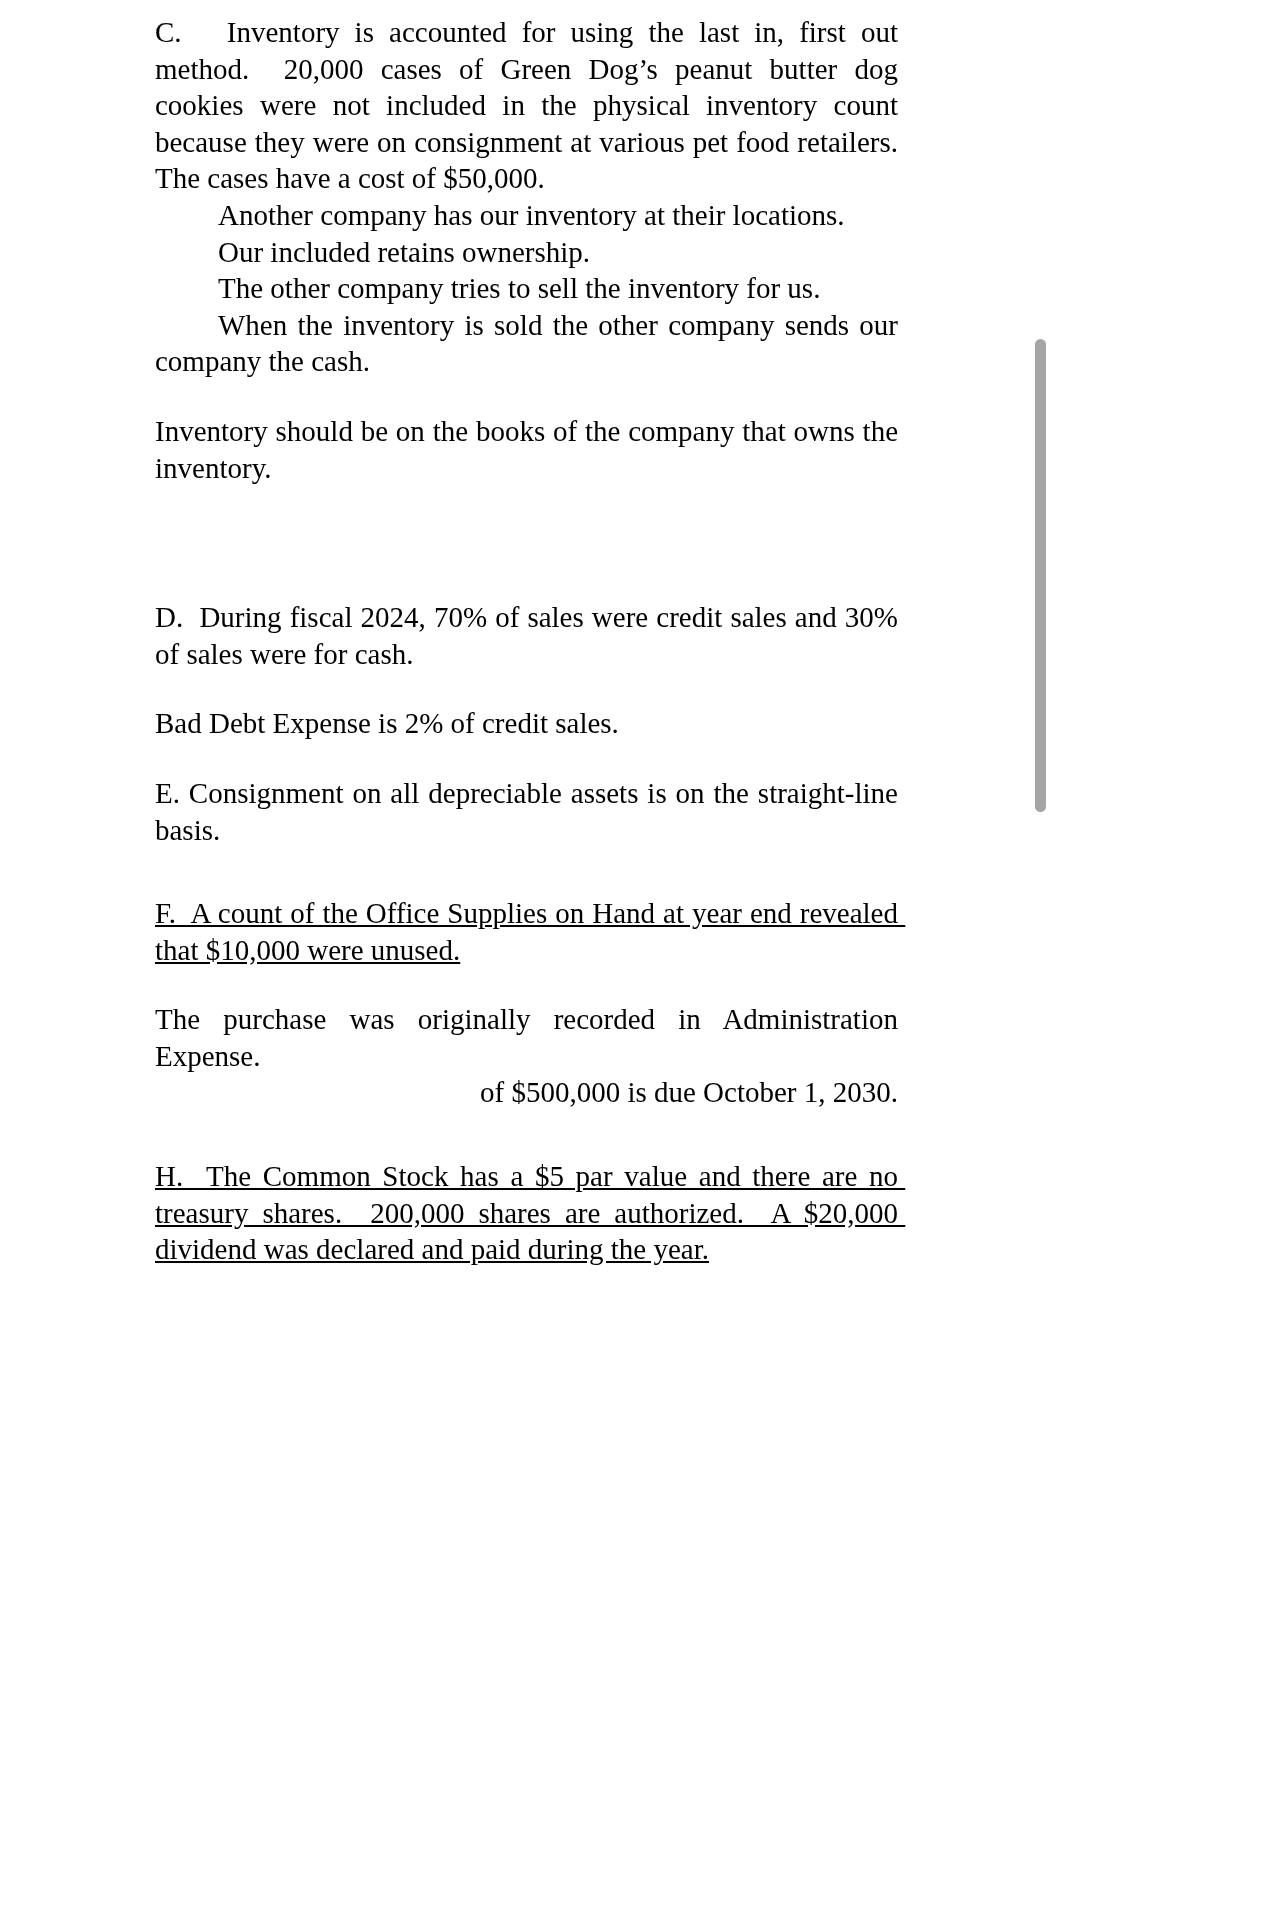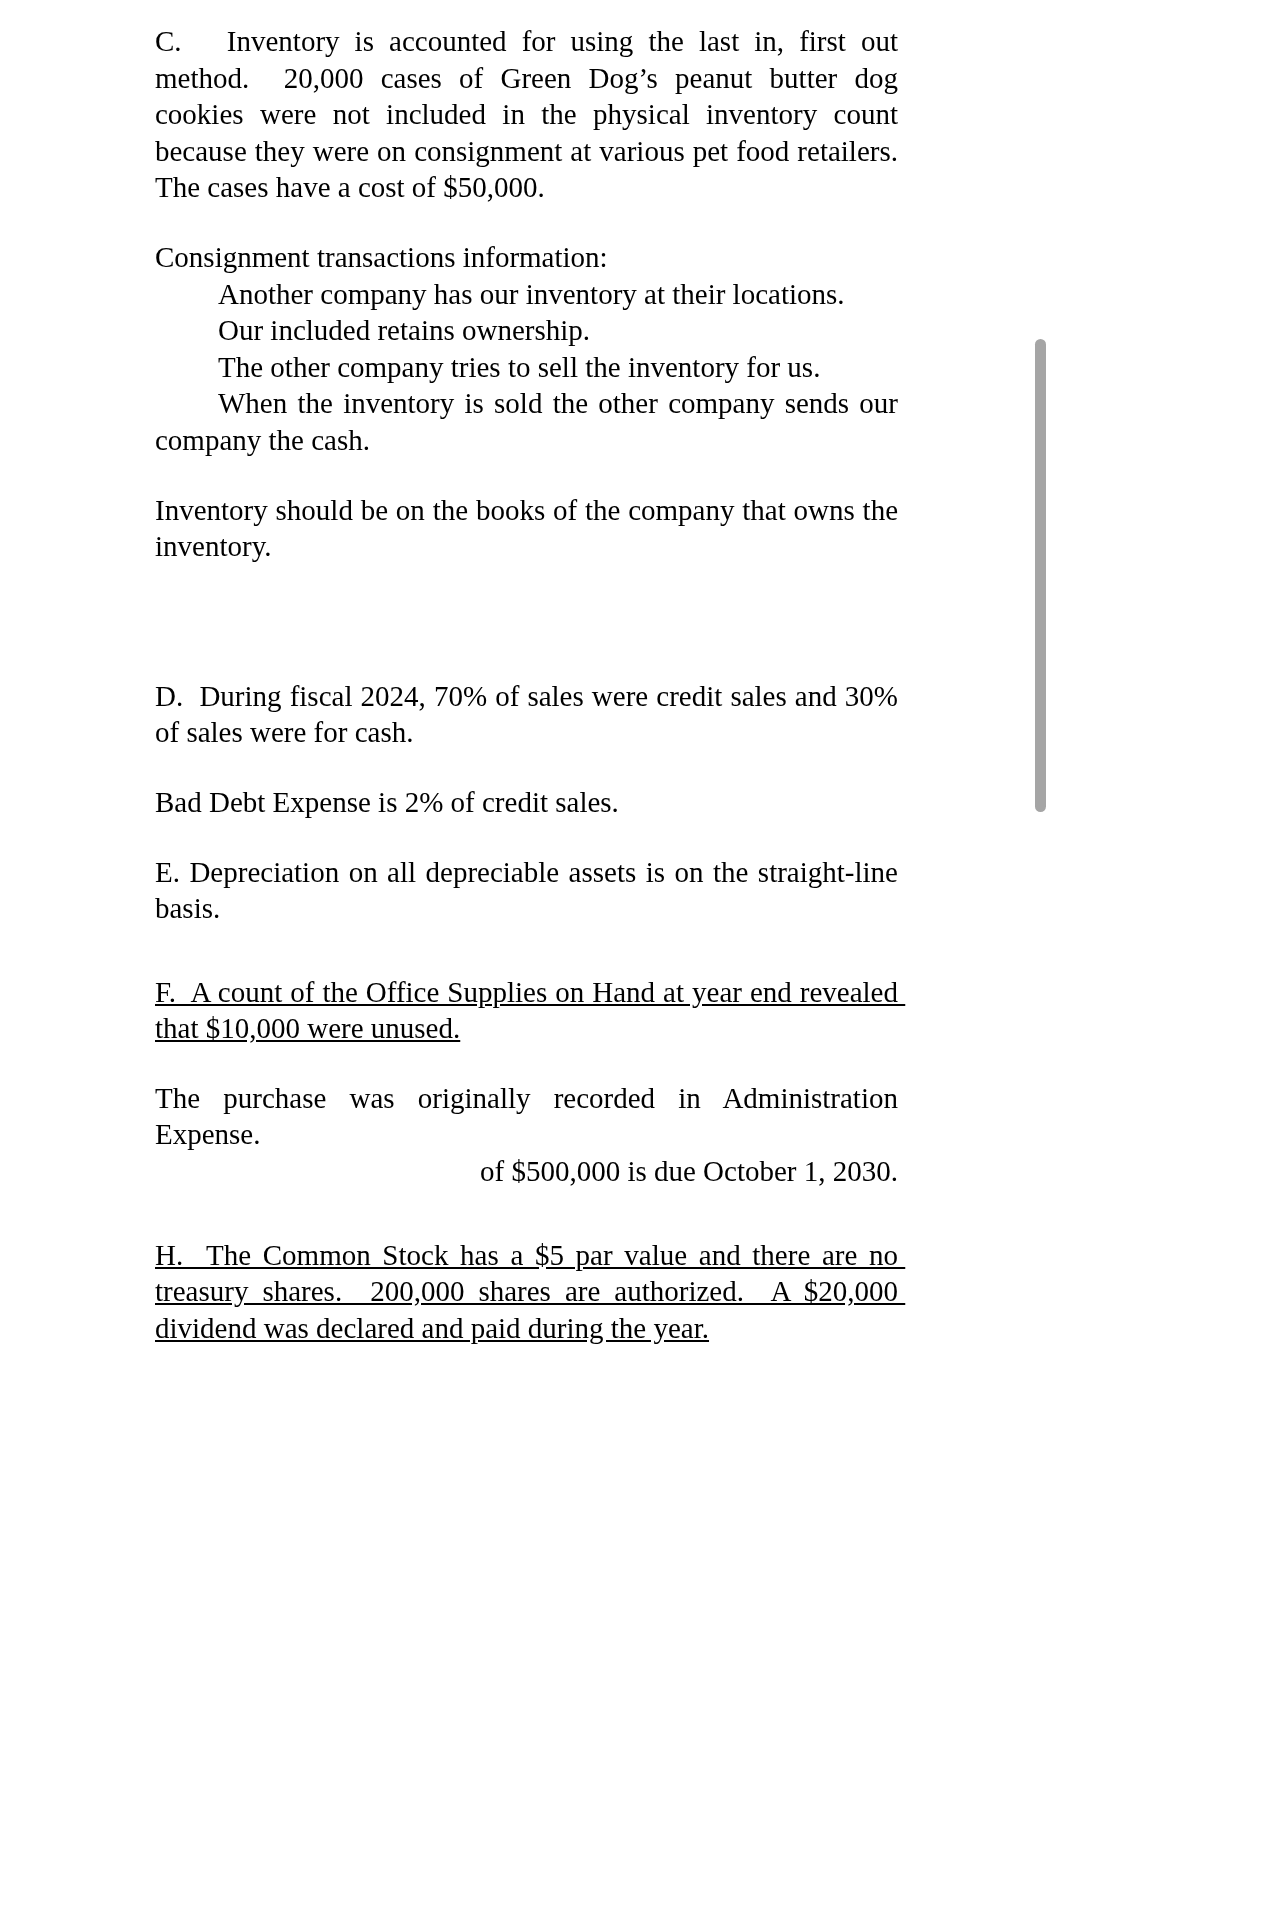--- a/index.html
+++ b/index.html
@@ -10,21 +10,21 @@
   body {
     position: relative;
     width: 1284px;
     height: 1919px;
     overflow: hidden;
     font-family: "Liberation Serif", serif;
   }
   .page {
     position: absolute;
     left: 155px;
-    top: 23px;
+    top: 14px;
     width: 743px;
   }
   .para {
     margin: 0;
     font-size: 29px;
     line-height: 36.6px;
     color: #000000;
     text-align: justify;
     white-space: pre-wrap;
     overflow-wrap: break-word;
@@ -48,37 +48,36 @@
     background: #a5a5a5;
   }
 </style>
 </head>
 <body>
 
 <div class="page">
 
   <p class="para">C.   Inventory is accounted for using the last in, first out method.  20,000 cases of Green Dog’s peanut butter dog cookies were not included in the physical inventory count because they were on consignment at various pet food retailers.  The cases have a cost of $50,000.</p>
 
-  <p class="para gap-sm">Consignment transactions information:</p>
 
   <p class="para indent">Another company has our inventory at their locations.</p>
 
   <p class="para indent">Our included retains ownership.</p>
 
   <p class="para indent">The other company tries to sell the inventory for us.</p>
 
   <p class="para indent">When the inventory is sold the other company sends our company the cash.</p>
 
   <p class="para gap-sm">Inventory should be on the books of the company that owns the inventory.</p>
 
   <p class="para gap-lg">D.  During fiscal 2024, 70% of sales were credit sales and 30% of sales were for cash.</p>
 
   <p class="para gap-sm">Bad Debt Expense is 2% of credit sales.</p>
 
-  <p class="para gap-sm">E. Depreciation on all depreciable assets is on the straight-line basis.</p>
+  <p class="para gap-sm">E. Consignment on all depreciable assets is on the straight-line basis.</p>
 
   <p class="para gap-md">F.  A count of the Office Supplies on Hand at year end revealed that $10,000 were unused.</p>
 
   <p class="para gap-sm">The purchase was originally recorded in Administration Expense.</p>
 
 
   <p class="para no-justify">of $500,000 is due October 1, 2030.</p>
 
   <p class="para gap-md">H.  The Common Stock has a $5 par value and there are no treasury shares.  200,000 shares are authorized.  A $20,000 dividend was declared and paid during the year.</p>
 

